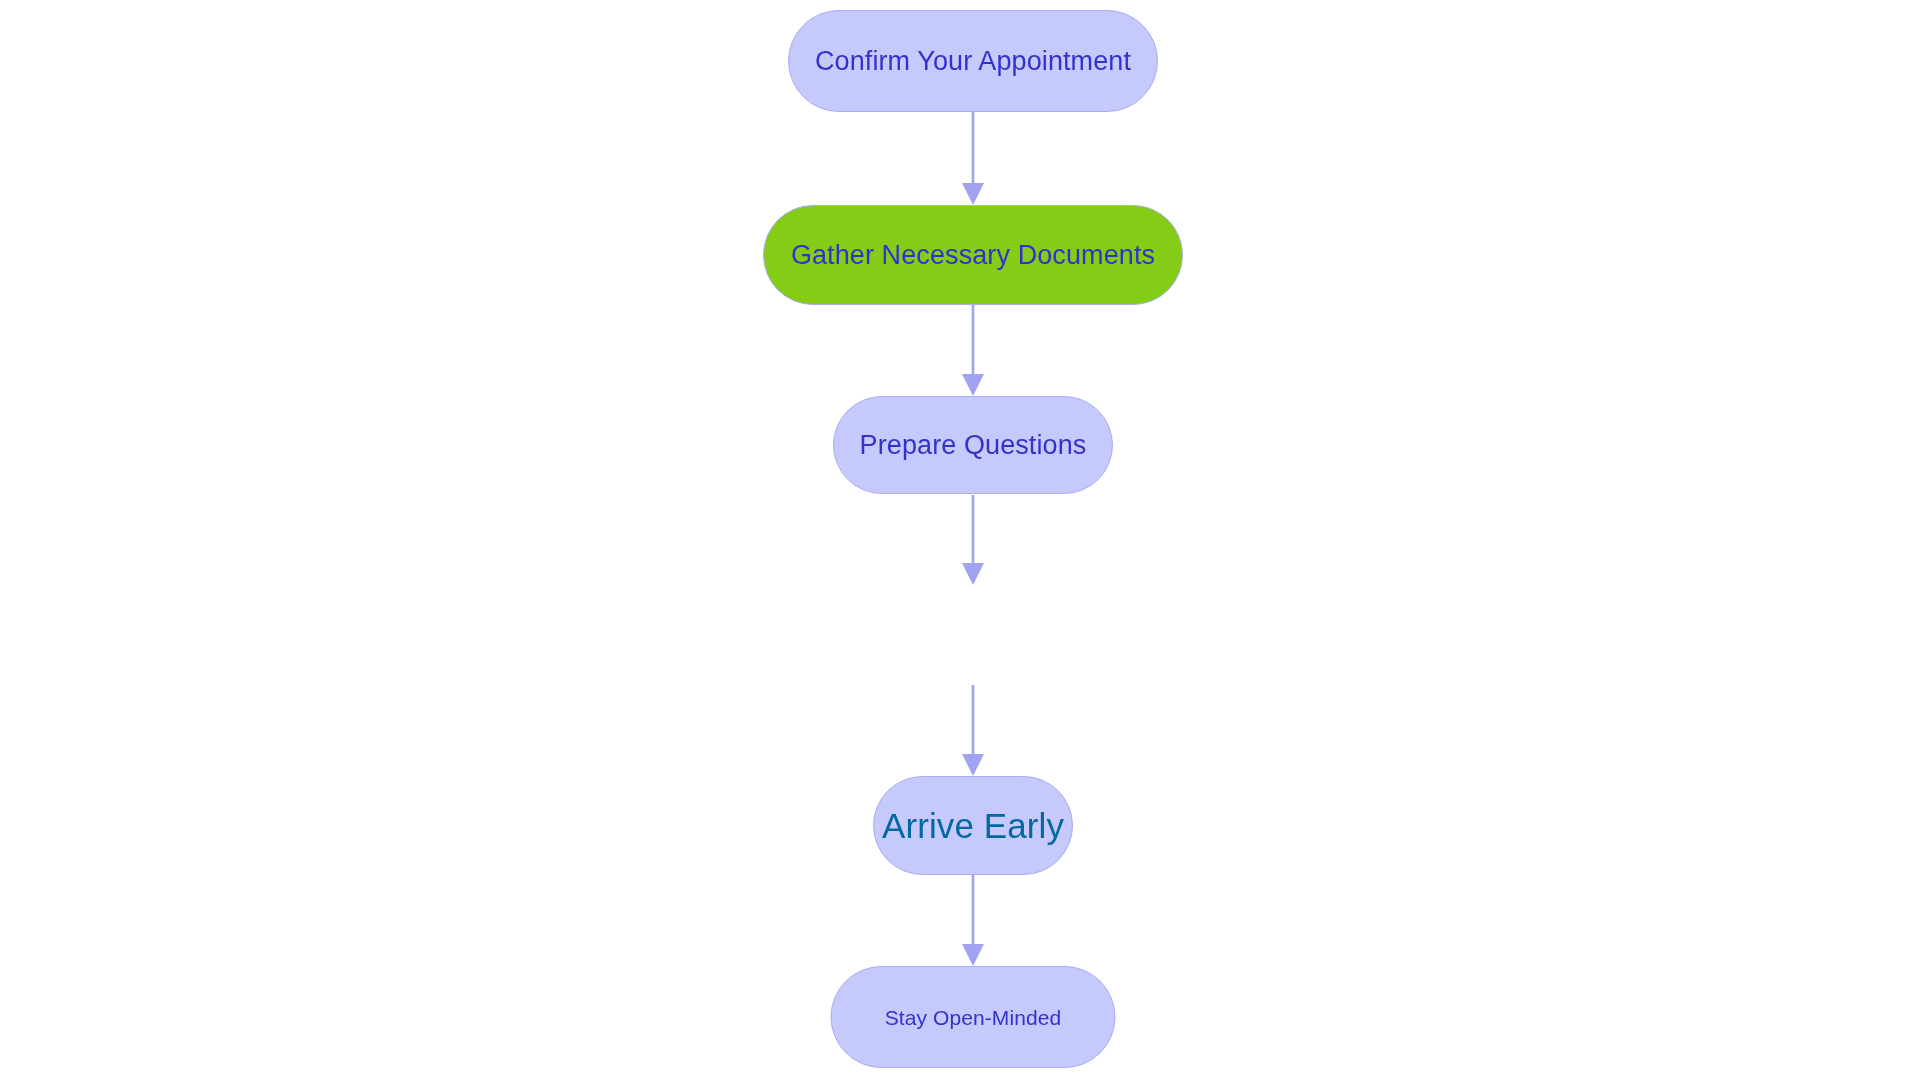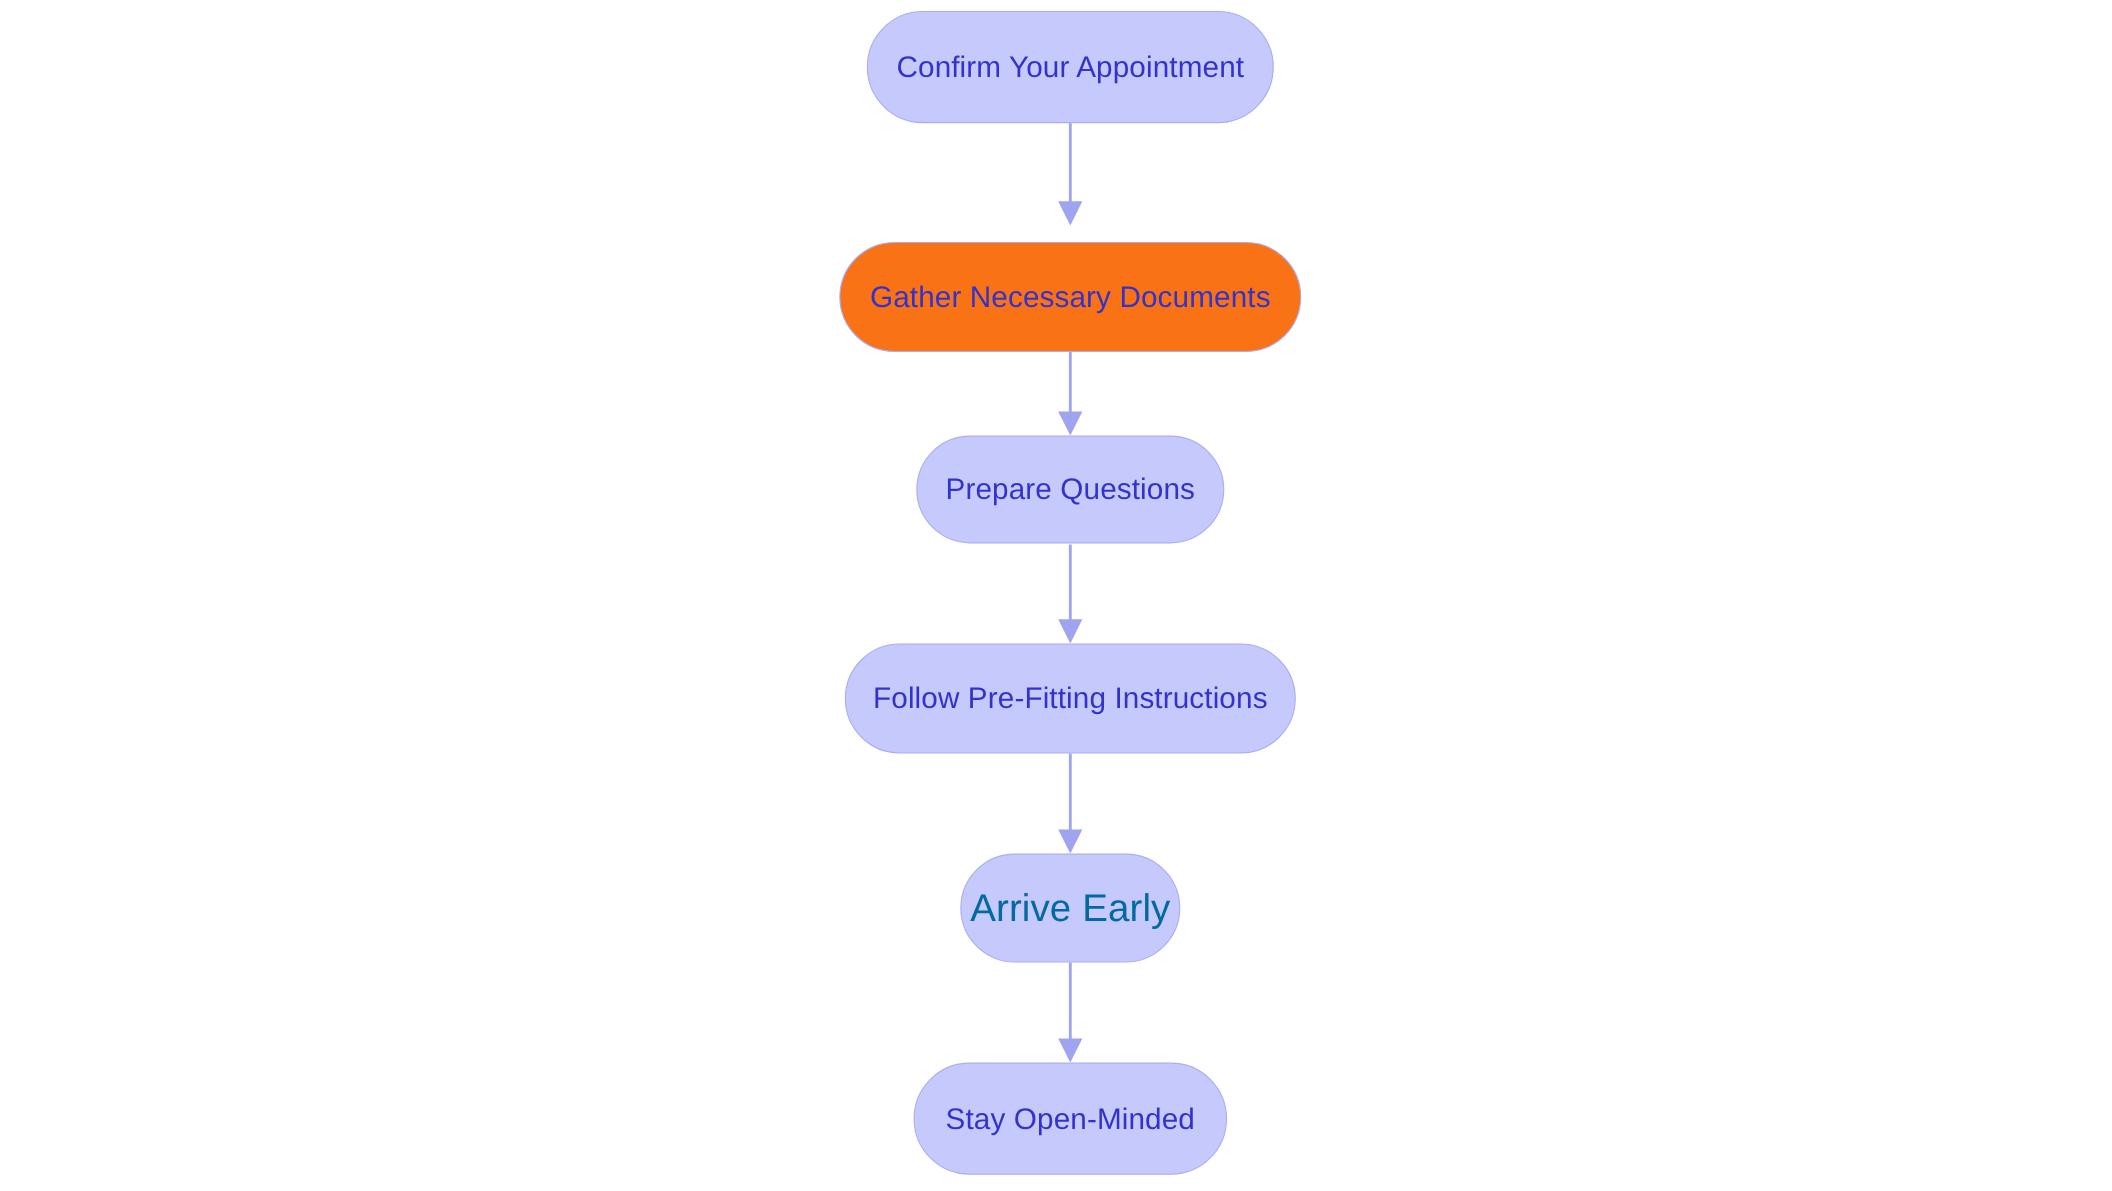--- a/index.html
+++ b/index.html
@@ -100,29 +100,26 @@
       </div>
       <div class="connector" style="top: 875px; height: 91px;">
         <svg viewBox="0 0 26 91" preserveAspectRatio="none">
           <line x1="13" y1="0" x2="13" y2="71" stroke="#a0a4f0" stroke-width="2.6"></line>
           <polygon points="2,69 24,69 13,91" fill="#a0a4f0"></polygon>
         </svg>
       </div>
       <div class="node" style="top: 10px; width: 370px; height: 102px; background: rgb(198, 201, 251); border-color: rgb(169, 173, 242); border-radius: 51px;">
         <span class="node-label" style="color: rgb(51, 51, 204); font-size: 27px;">Confirm Your Appointment</span>
       </div>
-      <div class="node" style="top: 220px; width: 420px; height: 100px; background: #f97316; border-color: rgb(169, 173, 242); border-radius: 50px;">
+      <div class="node" style="top: 205px; width: 420px; height: 100px; background: #84cc16; border-color: rgb(169, 173, 242); border-radius: 50px;">
         <span class="node-label" style="color: rgb(51, 51, 204); font-size: 27px;">Gather Necessary Documents</span>
       </div>
       <div class="node" style="top: 396px; width: 280px; height: 98px; background: rgb(198, 201, 251); border-color: rgb(169, 173, 242); border-radius: 50px;">
         <span class="node-label" style="color: rgb(51, 51, 204); font-size: 27px;">Prepare Questions</span>
       </div>
-      <div class="node" style="top: 585px; width: 410px; height: 100px; background: rgb(198, 201, 251); border-color: rgb(169, 173, 242); border-radius: 50px;">
-        <span class="node-label" style="color: rgb(51, 51, 204); font-size: 27px;">Follow Pre-Fitting Instructions</span>
-      </div>
       <div class="node" style="top: 776px; width: 200px; height: 99px; background: rgb(198, 201, 251); border-color: rgb(169, 173, 242); border-radius: 50px;">
         <span class="node-label" style="color: #0369a1; font-size: 35px;">Arrive Early</span>
       </div>
       <div class="node" style="top: 966px; width: 285px; height: 102px; background: rgb(198, 201, 251); border-color: rgb(169, 173, 242); border-radius: 51px;">
-        <span class="node-label" style="color: rgb(51, 51, 204); font-size: 27px;">Stay Open-Minded</span>
+        <span class="node-label" style="color: rgb(51, 51, 204); font-size: 21px;">Stay Open-Minded</span>
       </div>
     </div>
 </div>
 
 </body></html>

